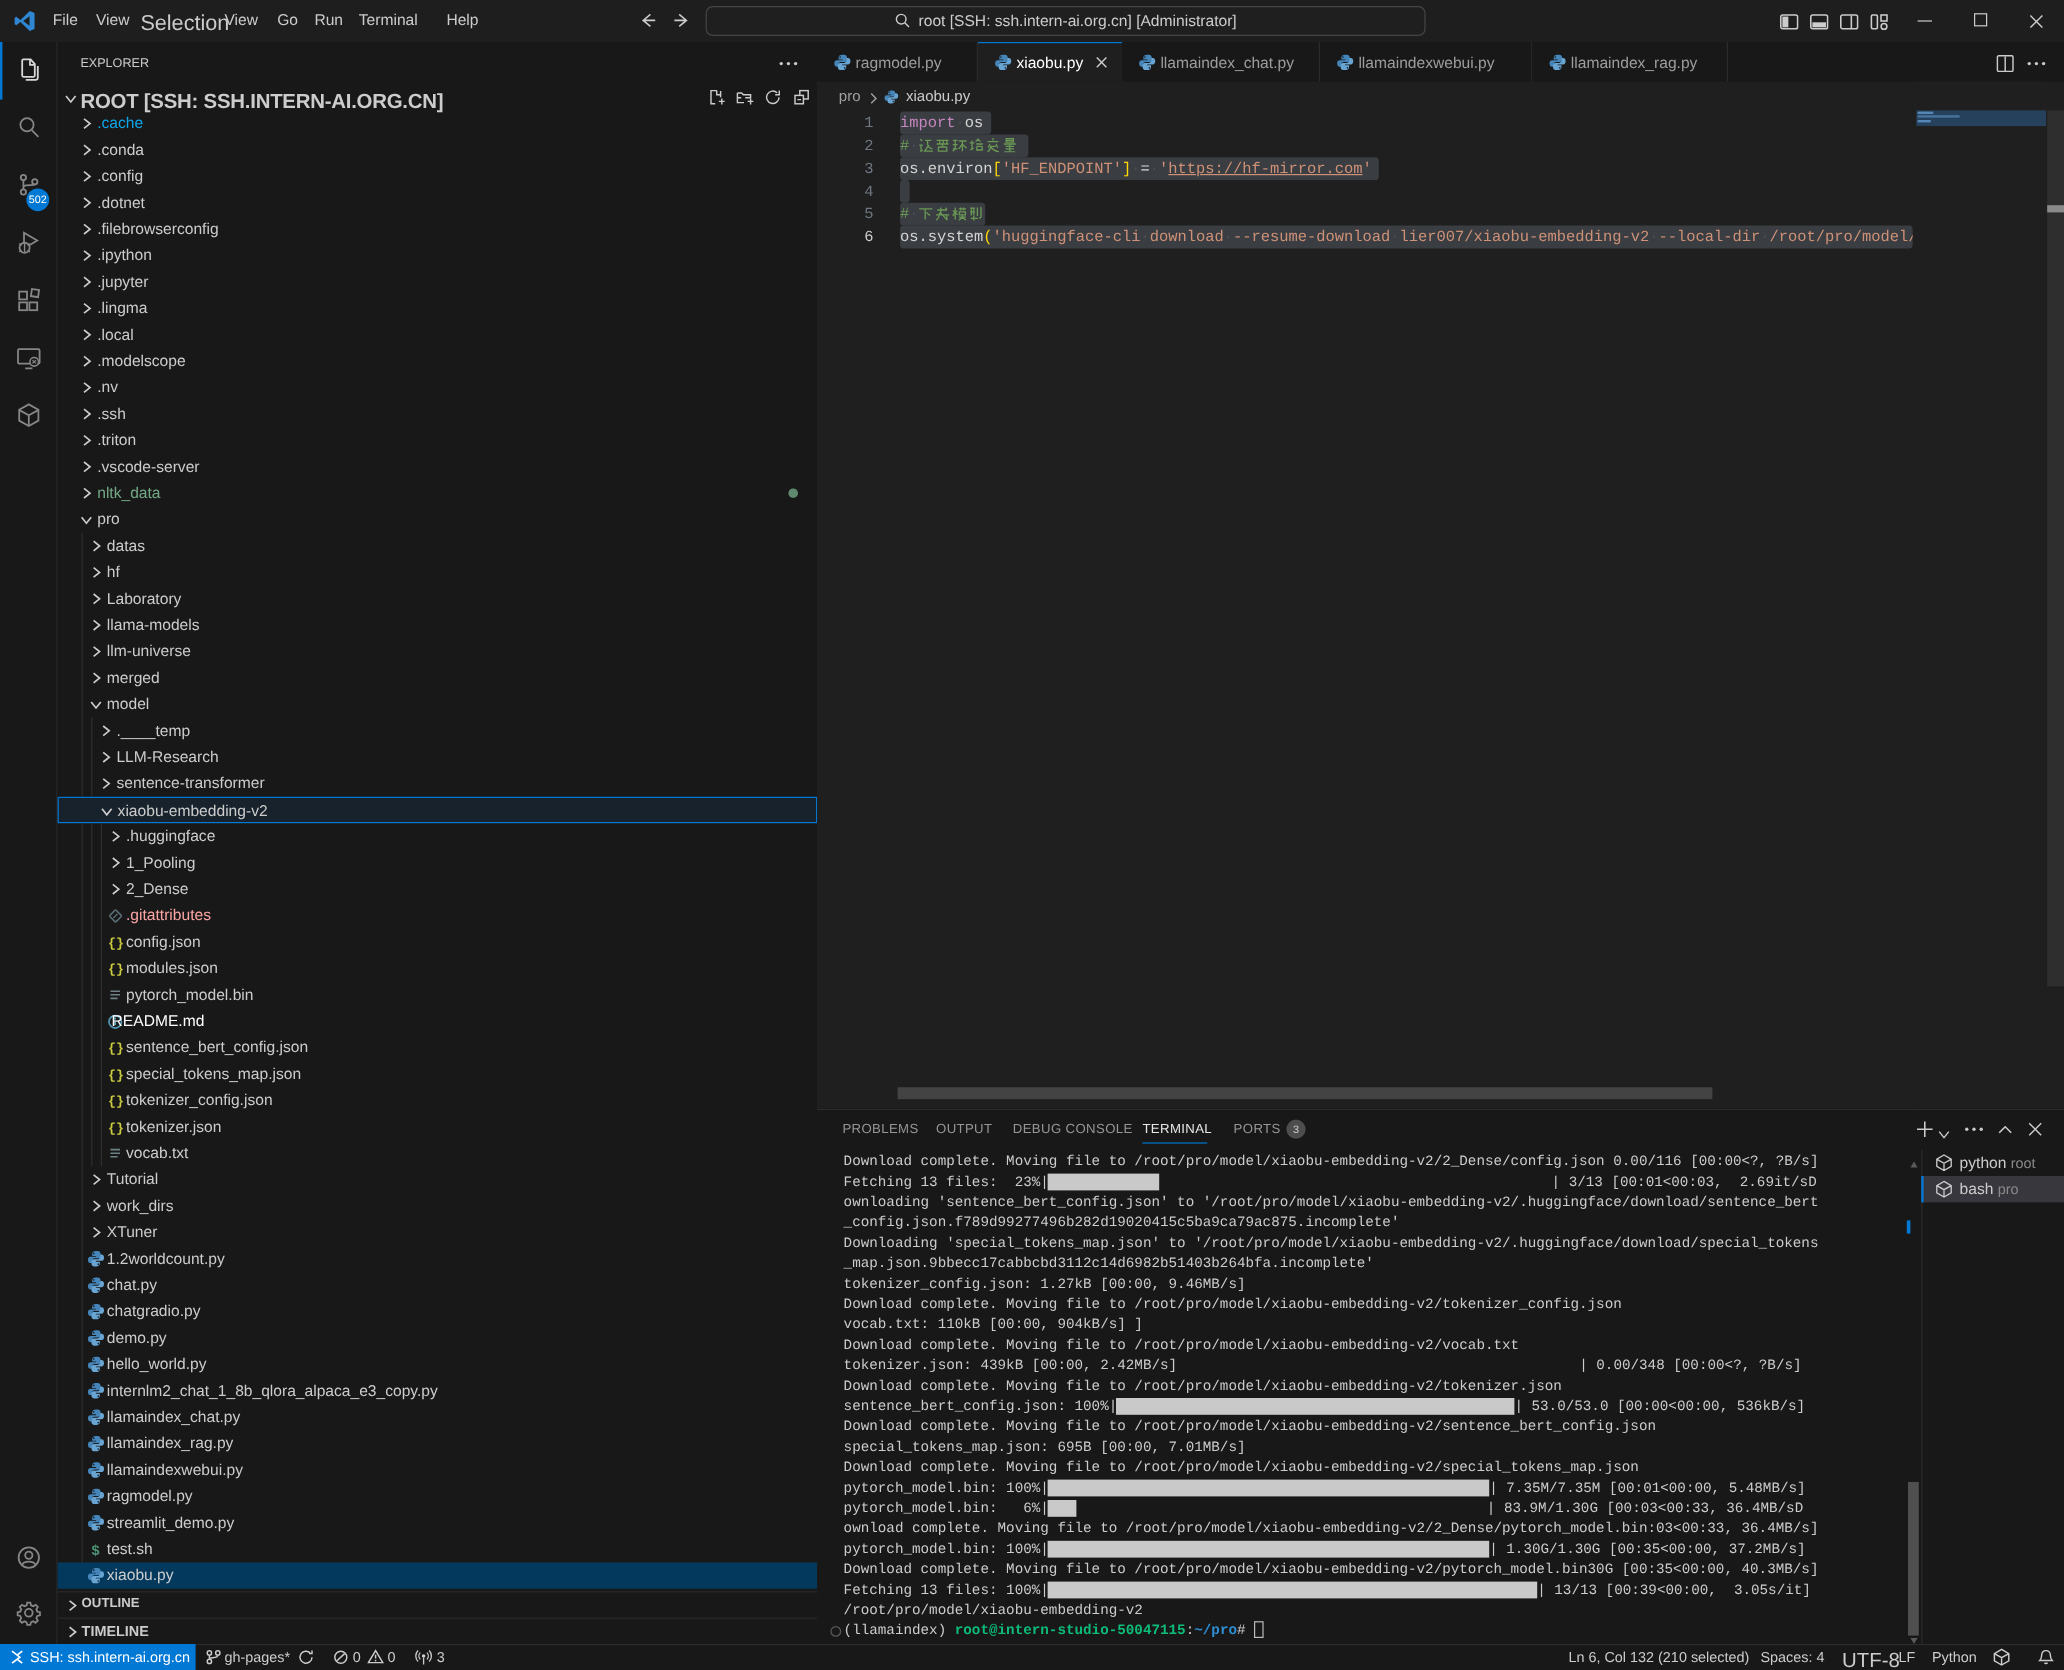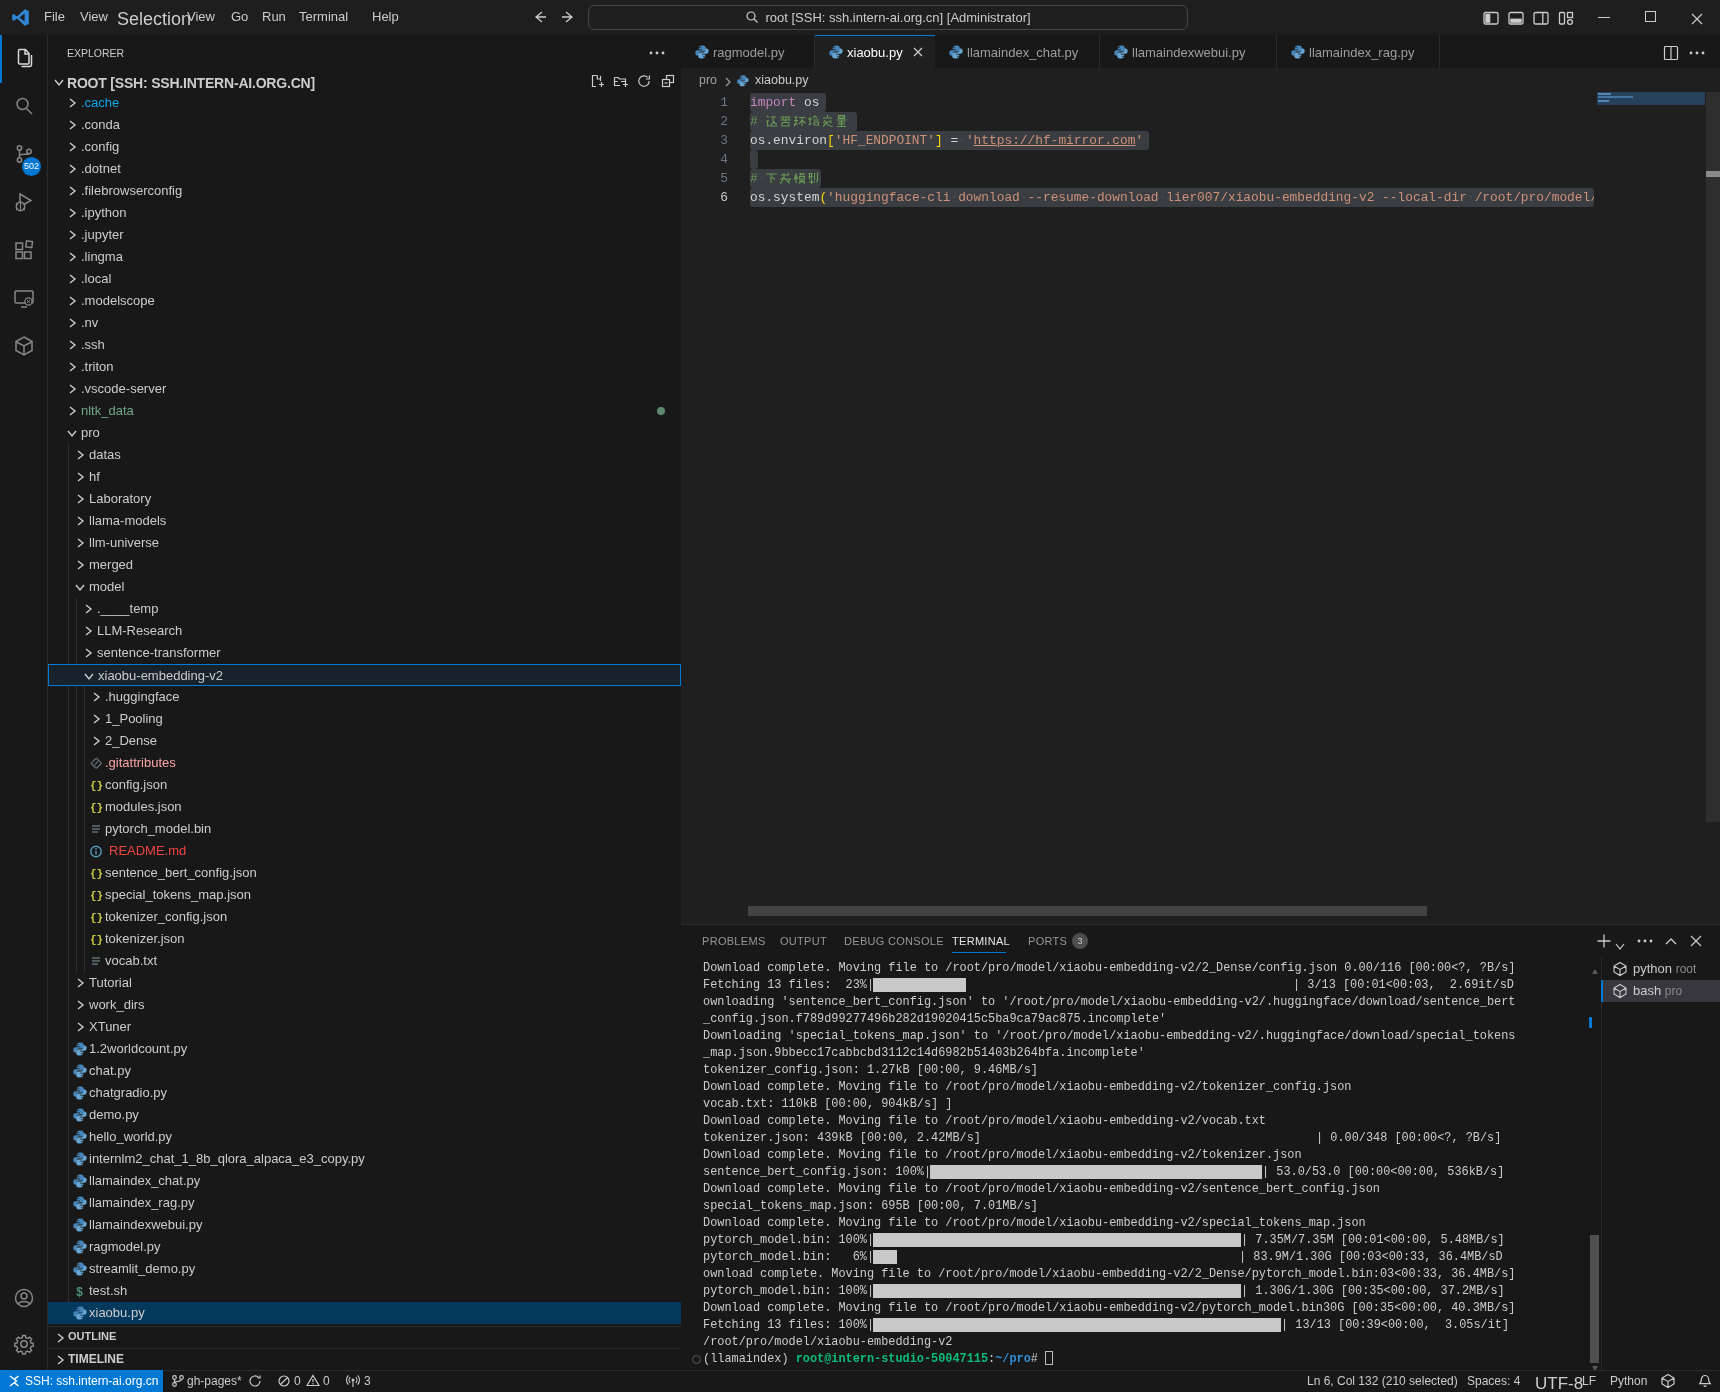--- a/index.html
+++ b/index.html
@@ -110,21 +110,21 @@
 <div class="abs" style="left:649px;top:51px">
     <svg width="16" height="4" viewBox="0 0 16 4" style="display:block">
       <circle cx="2" cy="2" r="1.4" fill="#cccccc"></circle>
       <circle cx="8" cy="2" r="1.4" fill="#cccccc"></circle>
       <circle cx="14" cy="2" r="1.4" fill="#cccccc"></circle>
     </svg>
   </div>
 <div class="abs" style="left:51px;top:74px"><svg width="16" height="16" viewBox="0 0 16 16" style="">
       <path d="M4 6 L8 11 L12 6" fill="none" stroke="#cccccc" stroke-width="1.4"></path>
     </svg></div>
-<div class="abs" style="left:67px;top:75px;font-size:14px;letter-spacing:-0.2px;font-weight:bold;color:#cccccc">ROOT [SSH: SSH.INTERN-AI.ORG.CN]</div>
+<div class="abs" style="left:67px;top:75px;font-size:17px;letter-spacing:-0.2px;font-weight:bold;color:#cccccc">ROOT [SSH: SSH.INTERN-AI.ORG.CN]</div>
 <div class="abs" style="left:588px;top:73px"><svg width="16" height="16" viewBox="0 0 16 16" style="">
       <path d="M9.5 2.5 H4.5 V13.5 H8" fill="none" stroke="#cccccc" stroke-width="1.2"></path>
       <path d="M9.3 2.7 V6 h3.2" fill="none" stroke="#cccccc" stroke-width="1.2"></path>
       <path d="M12.5 2.8 V8" fill="none" stroke="#cccccc" stroke-width="1.2"></path>
       <path d="M11 11.5 h5 M13.5 9 v5" fill="none" stroke="#cccccc" stroke-width="1.2"></path>
     </svg></div>
 <div class="abs" style="left:612px;top:73px"><svg width="16" height="16" viewBox="0 0 16 16" style="">
       <path d="M2.5 4.5 h3.5 l1.5 1.5 h6 v2 M2.5 4.5 V12.5 H8" fill="none" stroke="#cccccc" stroke-width="1.2"></path>
       <path d="M9 8.5 h5 M2.7 8.5 h3" fill="none" stroke="#cccccc" stroke-width="1.2"></path>
       <path d="M11 11.5 h5 M13.5 9 v5" fill="none" stroke="#cccccc" stroke-width="1.2"></path>
@@ -350,21 +350,21 @@
         </g>
       </svg></span>
 <span class="tx" style="left:57px;color:#cccccc">pytorch_model.bin</span>
 </div>
 <div class="row" style="top:840px;">
 <span class="ic" style="left:40px"><svg width="16" height="16" viewBox="0 0 16 16" style="">
         <circle cx="8" cy="8.5" r="5.2" fill="none" stroke="#519aba" stroke-width="1.4"></circle>
         <line x1="8" y1="8" x2="8" y2="11.4" stroke="#519aba" stroke-width="1.5"></line>
         <circle cx="8" cy="5.8" r="0.9" fill="#519aba"></circle>
       </svg></span>
-<span class="tx" style="left:61px;color:#ef4444">README.md</span>
+<span class="tx" style="left:45px;color:#ffffff">README.md</span>
 </div>
 <div class="row" style="top:862px;">
 <span class="ic" style="left:40px"><svg width="16" height="16" viewBox="0 0 16 16" style="">
         <text x="2" y="12" font-family="Liberation Mono, monospace" font-size="11" font-weight="bold" fill="#cbcb41">{}</text>
       </svg></span>
 <span class="tx" style="left:57px;color:#cccccc">sentence_bert_config.json</span>
 </div>
 <div class="row" style="top:884px;">
 <span class="ic" style="left:40px"><svg width="16" height="16" viewBox="0 0 16 16" style="">
         <text x="2" y="12" font-family="Liberation Mono, monospace" font-size="11" font-weight="bold" fill="#cbcb41">{}</text>

